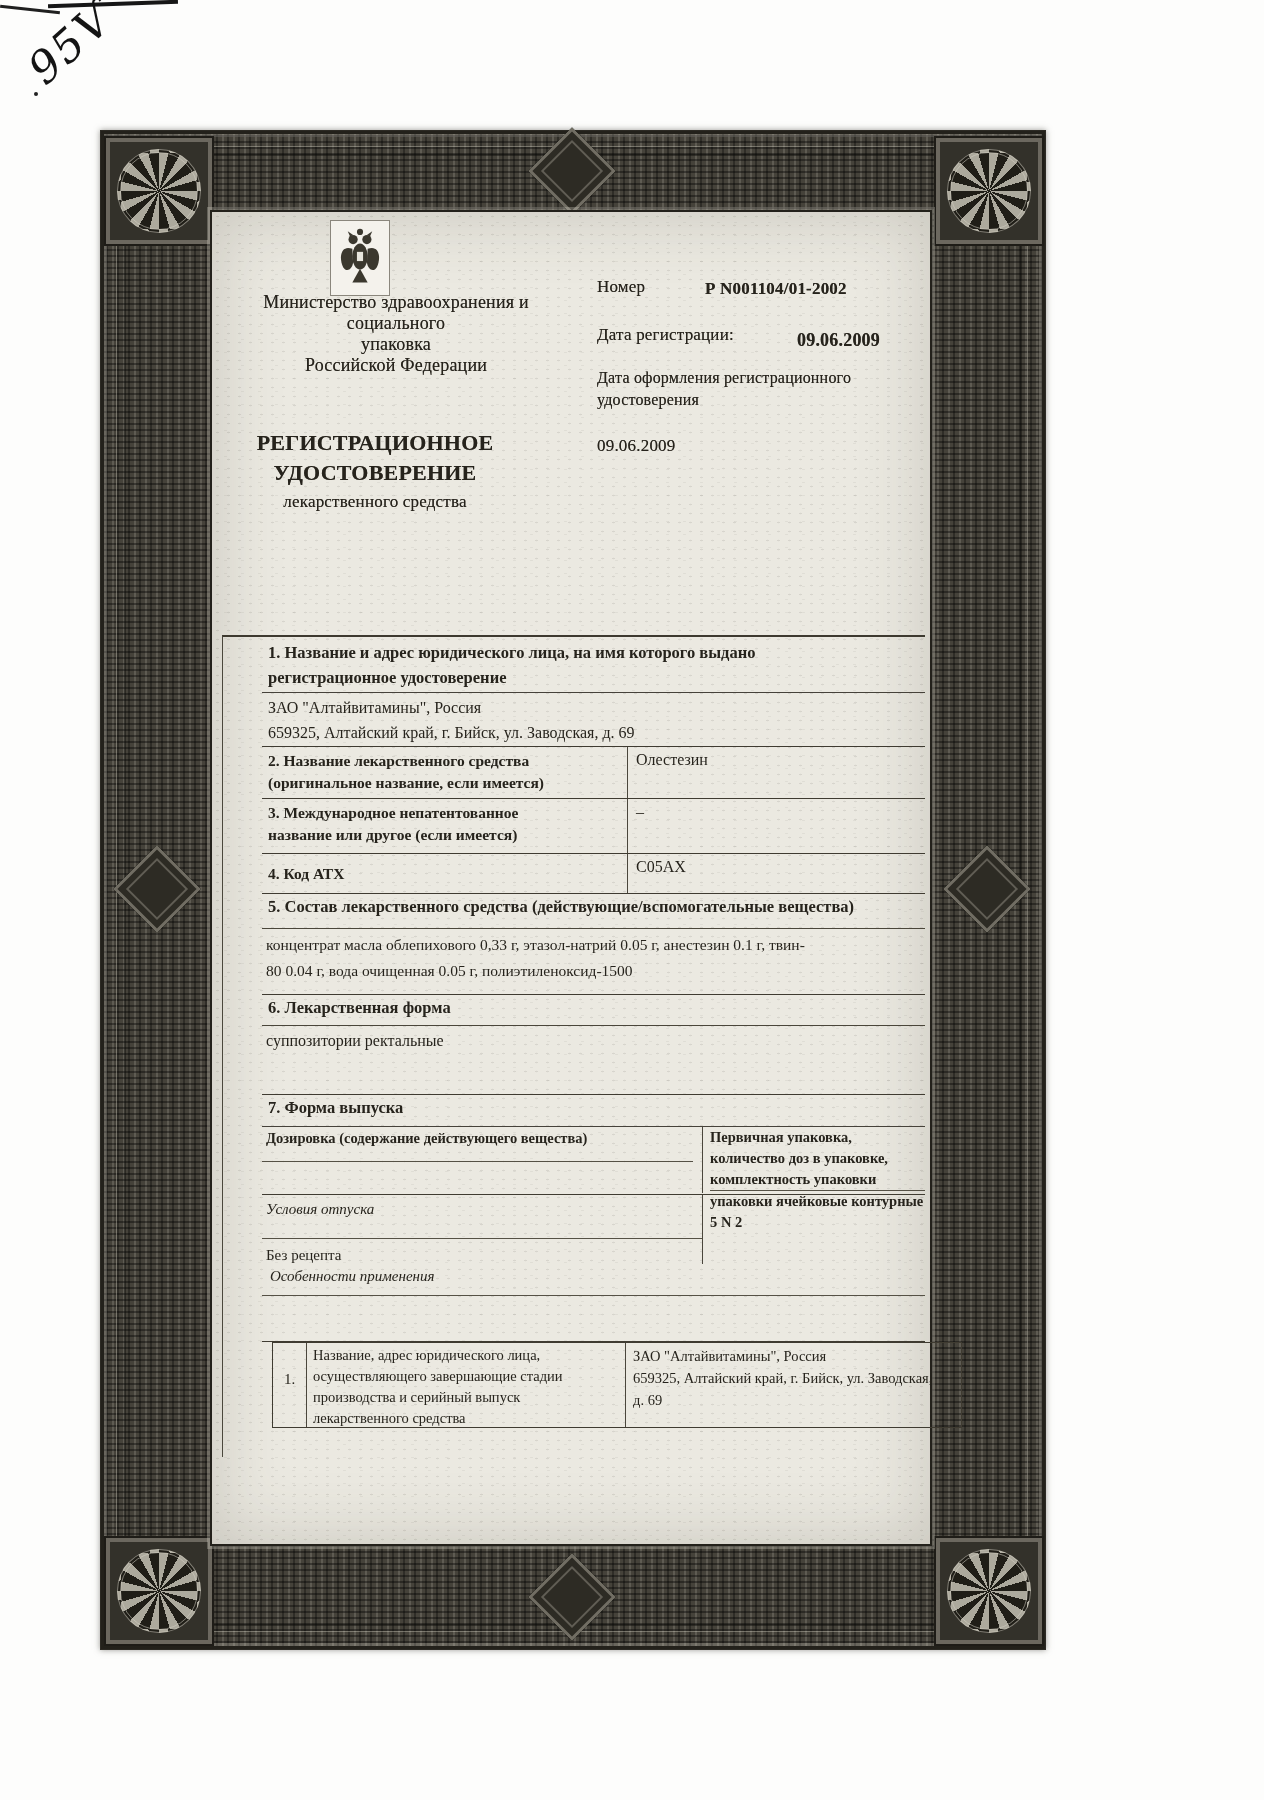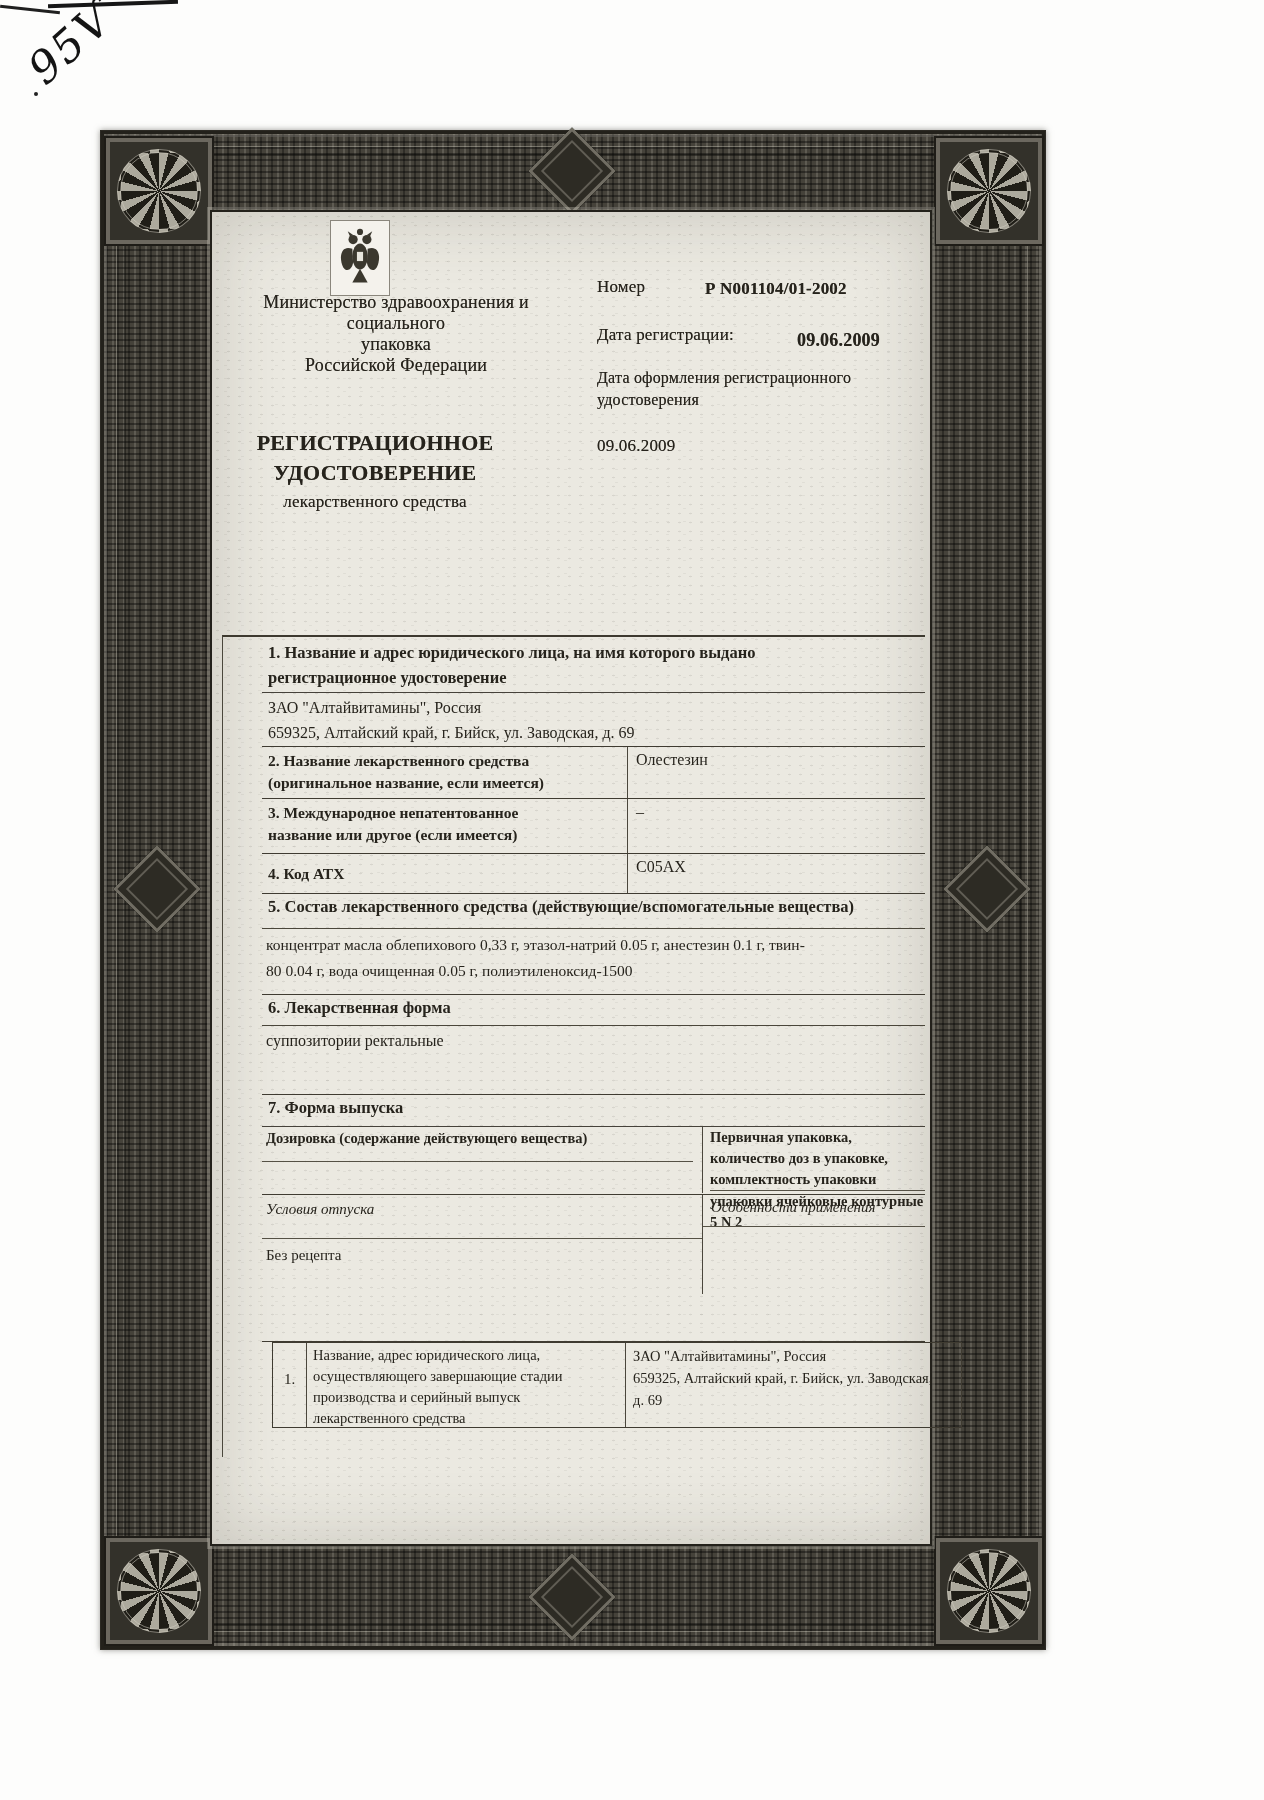--- a/index.html
+++ b/index.html
@@ -115,21 +115,21 @@
   .r6 .body{font-size:16px;padding:6px 4px 0 4px;}
   .r7{height:100px;}
   .r7 .hdr{height:32px;border-bottom:1.3px solid #46423a;font-size:16.5px;}
   .r7 .sub{display:flex;height:66px;font-weight:bold;}
   .r7 .sl{width:441px;position:relative;font-size:14.5px;padding:3px 4px 0 4px;}
   .r7 .sl .midline{position:absolute;left:0;top:34px;width:98%;border-top:1.2px solid #555145;}
   .r7 .sr{flex:1;font-size:14.5px;line-height:21px;padding-left:7px;}
   .r7 .sr .uline{border-bottom:1.2px solid #555145;}
   .r8{height:147px;}
   .r8 .hdr{height:46px;border-bottom:1.3px solid #46423a;font-size:16.5px;padding-top:12px;}
-  .r8 .sub{display:flex;height:99px;}
+  .r8 .sub{display:flex;height:99px;flex-direction:column;}
   .r8 .sl{width:441px;font-size:15px;}
   .r8 .sl .top{height:44px;border-bottom:1.2px solid #555145;padding:6px 0 0 4px;}
   .r8 .sl .bot{padding:8px 0 0 4px;}
   .r8 .sr{flex:1;font-size:15px;}
   .r8 .sr .top{height:32px;border-bottom:1.2px solid #555145;padding:4px 0 4px 8px;}
   .r9{height:115px;border-bottom:none;}
   .r9 .hdr{height:28px;font-size:16.5px;}
   .r9 .box{margin-left:10px;width:690px;height:86px;border:1.5px solid #3f3b31;display:flex;}
   .r9 .num{width:34px;border-right:1.3px solid #4a463c;text-align:center;padding-top:28px;font-size:15px;}
   .r9 .desc{width:319px;border-right:1.3px solid #4a463c;font-size:14.5px;line-height:21px;padding:2px 4px 0 6px;}

